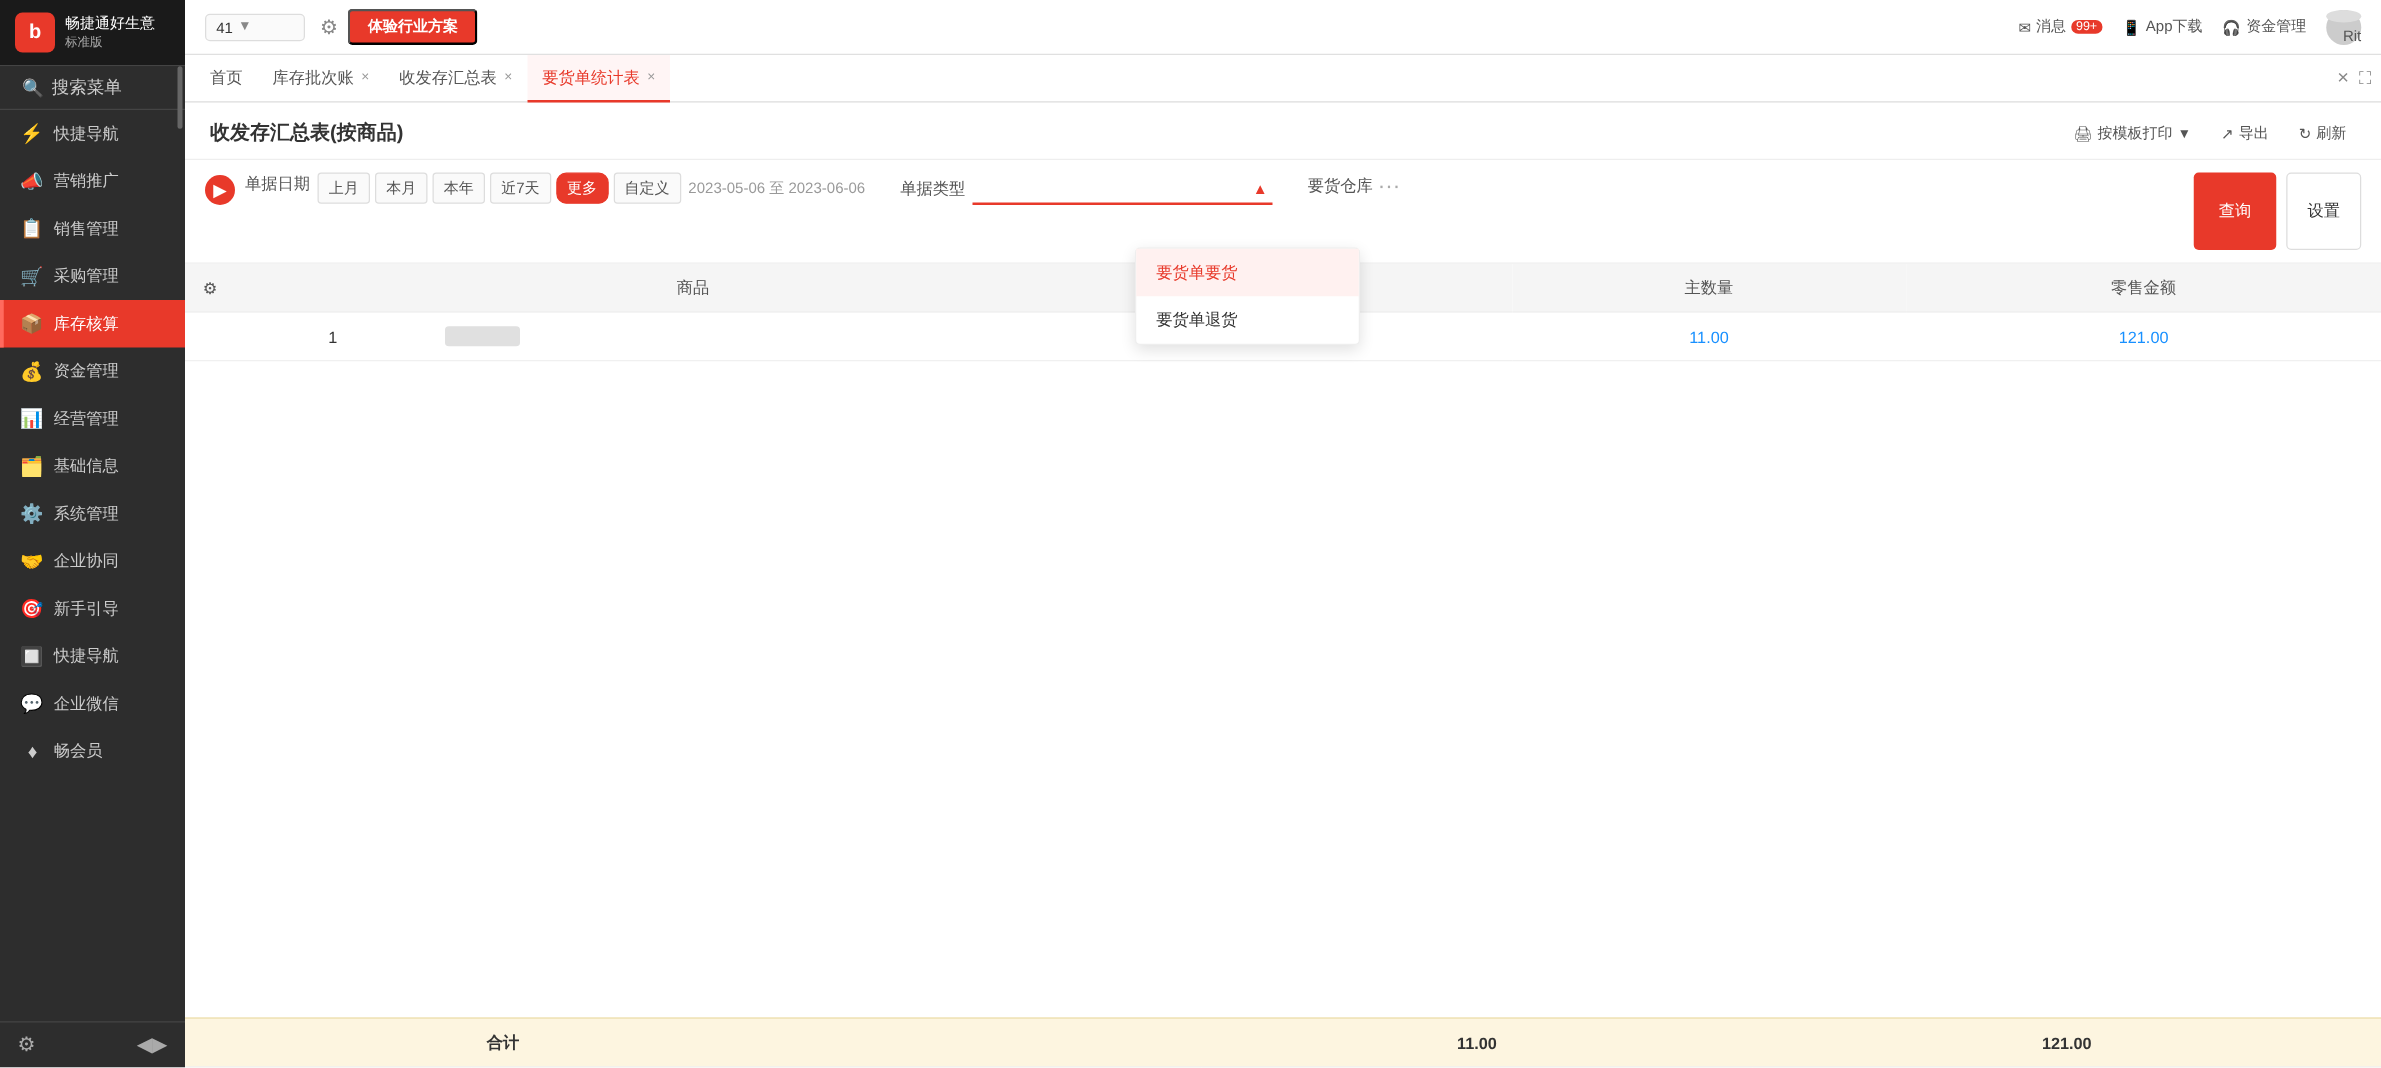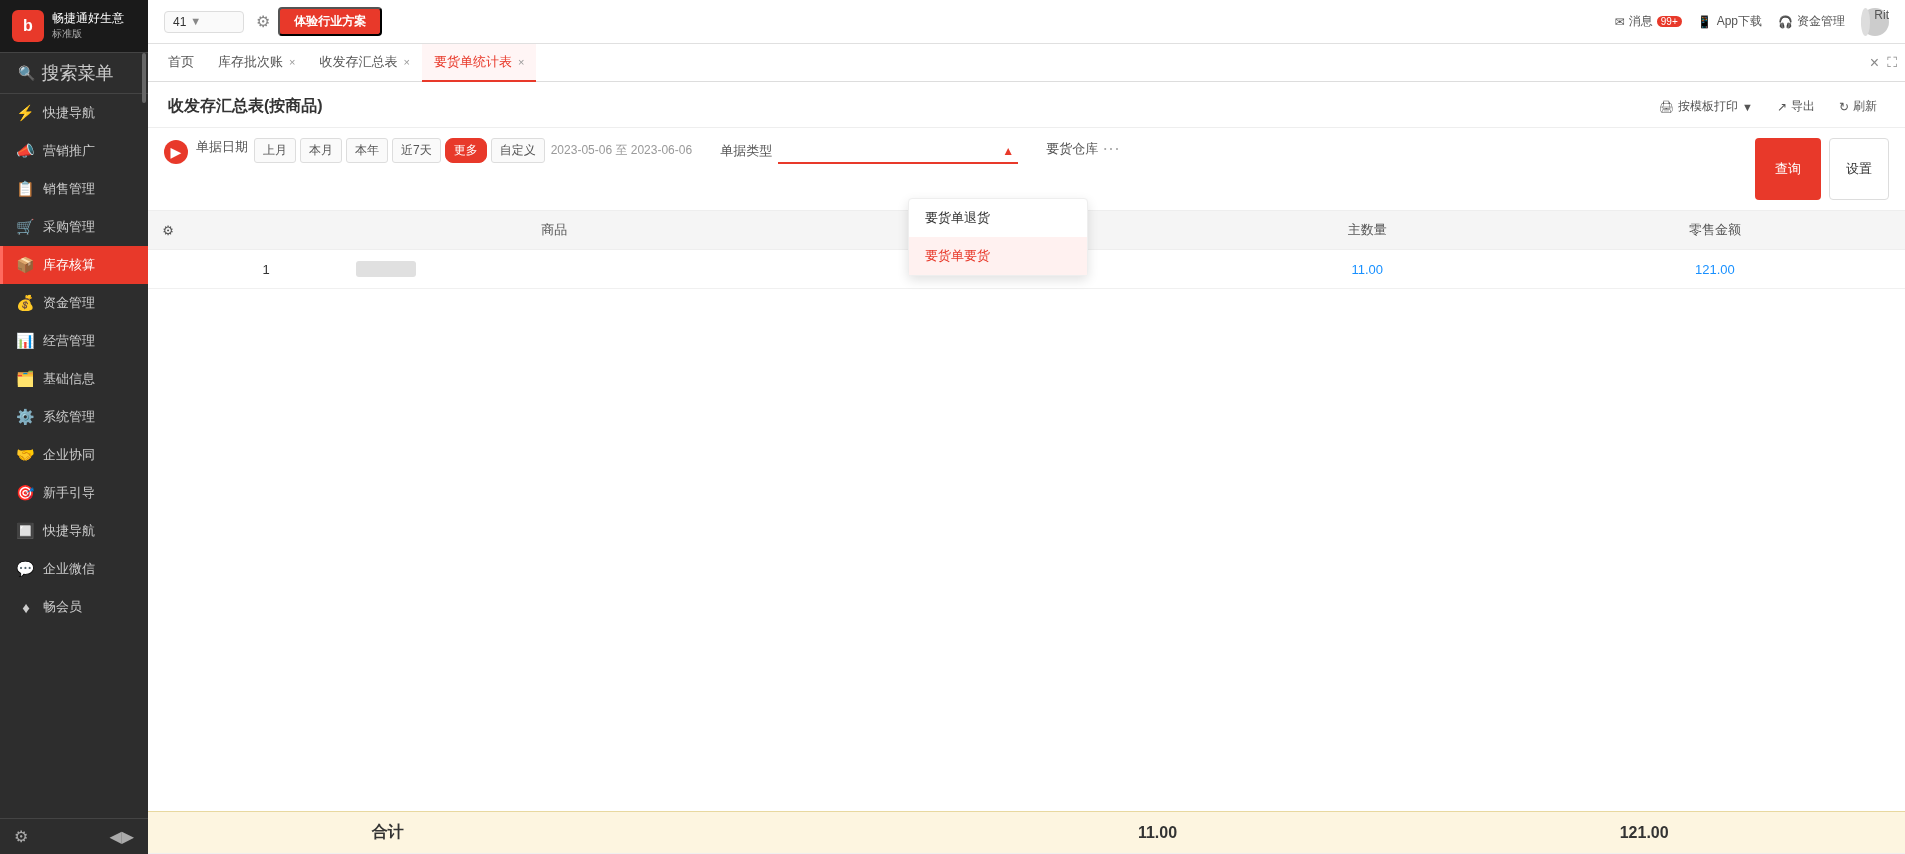--- a/index.html
+++ b/index.html
@@ -32,21 +32,21 @@
     }
     .sidebar-logo-text { font-size: 12px; color: #fff; line-height: 1.3; }
     .sidebar-logo-sub { font-size: 10px; color: #aaa; }
 
     .sidebar-search {
       display: flex; align-items: center;
       padding: 8px 12px;
       border-bottom: 1px solid #444;
       cursor: pointer;
     }
-    .sidebar-search span { color: #ccc; font-size: 18px; margin-left: 6px; }
+    .sidebar-search span { color: #ccc; font-size: 14px; margin-left: 6px; }
 
     .sidebar-nav { flex: 1; overflow-y: auto; }
     .sidebar-nav::-webkit-scrollbar { width: 0; }
     .sidebar-item {
       display: flex; align-items: center;
       padding: 10px 14px;
       cursor: pointer;
       color: #ccc;
       font-size: 13px;
       border-left: 3px solid transparent;
@@ -323,21 +323,21 @@
         <span class="notif-badge">99+</span>
       </div>
       <div class="topbar-notif">
         <span>📱</span>
         <span>App下载</span>
       </div>
       <div class="topbar-notif">
         <span>🎧</span>
         <span>资金管理</span>
       </div>
-      <div class="topbar-avatar" style="display:flex;align-items:flex-start;gap:4px;">
+      <div class="topbar-avatar" style="display:flex;align-items:flex-end;gap:4px;flex-direction:column;">
         <div style="width:28px;height:28px;border-radius:50%;background:#ddd;"></div>
         <span style="font-size:12px;color:#555;">Rit</span>
       </div>
     </div>
   </div>
 
   <div class="tabs-bar">
     <div class="tab">
       <span>首页</span>
     </div>
@@ -412,22 +412,22 @@
         <span class="filter-warehouse-label">要货仓库</span>
         <span class="filter-warehouse-dots">···</span>
       </div>
 
       <div class="filter-actions">
         <button class="btn-primary">查询</button>
         <button class="btn-secondary">设置</button>
       </div>
 
       <div class="dropdown-overlay">
+        <div class="dropdown-item selected">要货单要货</div>
         <div class="dropdown-item">要货单退货</div>
-        <div class="dropdown-item selected">要货单要货</div>
       </div>
     </div>
 
     <div class="table-container">
       <table>
         <thead>
           <tr>
             <th>
               <span>⚙</span>
             </th>
@@ -461,21 +461,21 @@
             </td>
             <td>
               <a class="num-link">121.00</a>
             </td>
           </tr>
         </tbody>
       </table>
     </div>
 
     <div style="background:#fdf5e0; border-top:1px solid #e8d8a0; flex-shrink:0;">
-      <table style="width:100%; border-collapse:collapse; font-size:16px;">
+      <table style="width:100%; border-collapse:collapse; font-size:13px;">
         <tbody>
             <tr>
           <td style="width:40px; padding:10px 12px; background:#fdf5e0;"></td>
           <td style="padding:10px 12px; background:#fdf5e0;"></td>
           <td style="padding:10px 12px; background:#fdf5e0; text-align:left; font-weight:bold;">合计</td>
           <td style="padding:10px 12px; background:#fdf5e0; text-align:center;"></td>
           <td style="padding:10px 12px; background:#fdf5e0; text-align:center; font-weight:bold;">11.00</td>
           <td style="padding:10px 12px; background:#fdf5e0; text-align:center; font-weight:bold;">121.00</td>
         </tr>
       </tbody>

